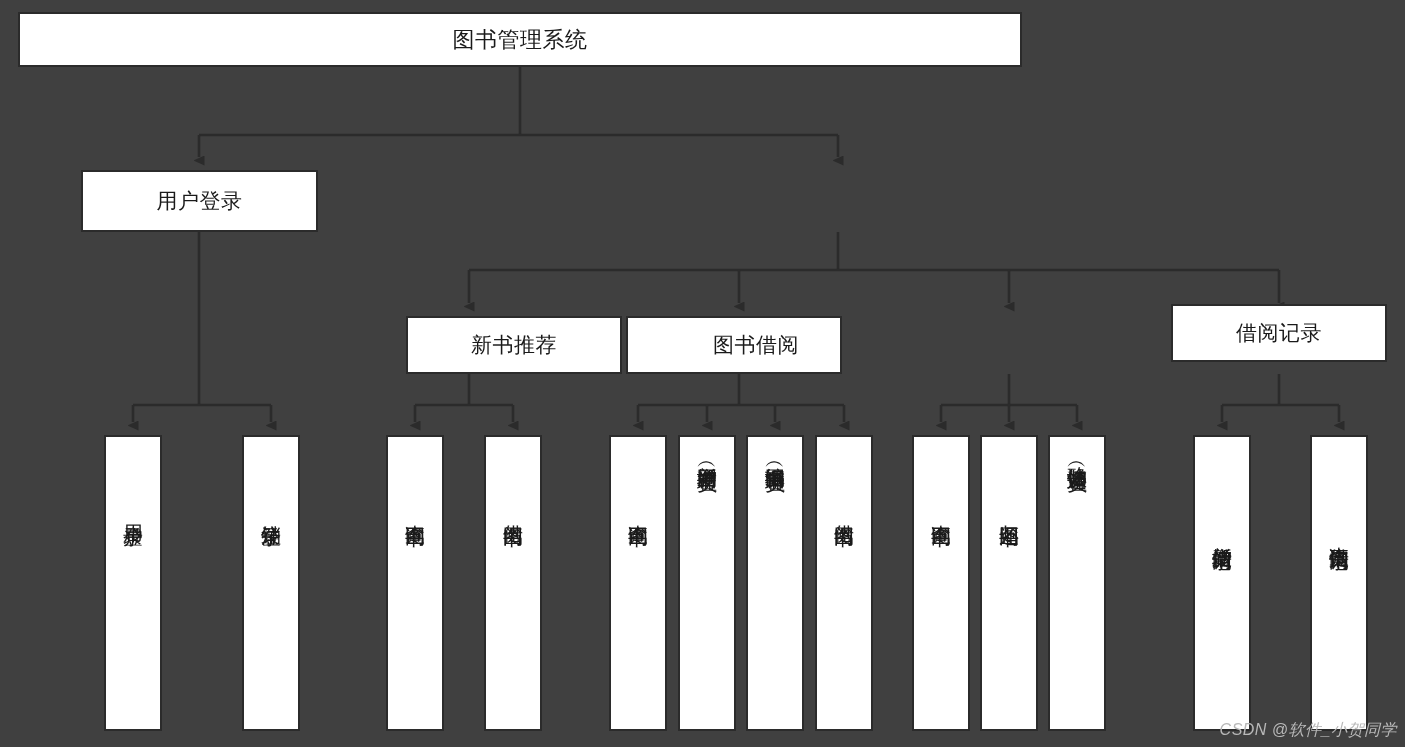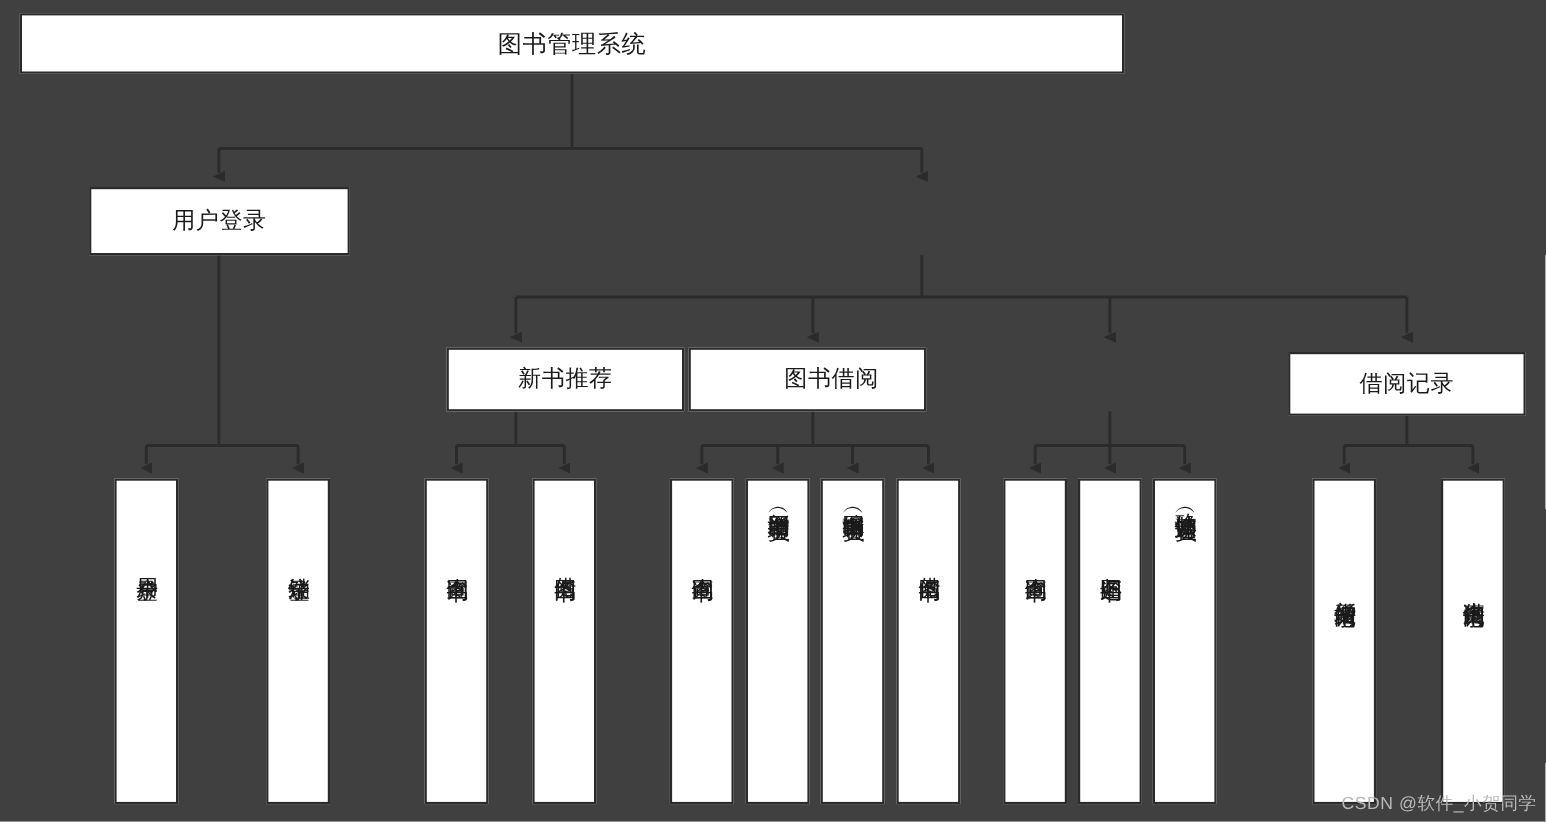--- a/index.html
+++ b/index.html
@@ -72,20 +72,21 @@
   }
   #watermark {
     position: absolute;
     right: 8px;
     bottom: 6px;
     font-size: 16px;
     color: #b8b8b8;
     letter-spacing: 0.5px;
     white-space: nowrap;
     user-select: none;
+    font-style: italic;
   }
 </style>
 </head>
 <body>
 
 <div id="diagram-root">
 
   <svg id="edge-layer" viewBox="0 0 1405 747" width="1405" height="747" xmlns="http://www.w3.org/2000/svg">
     <defs>
       <marker id="arrow" markerWidth="10" markerHeight="11" refX="1.5" refY="5.5" orient="auto" markerUnits="userSpaceOnUse">
@@ -159,21 +160,21 @@
 
   <div class="node horizontal" style="left:362px; top:316px; width:216px; height:58px;margin-left:44px;">
     <span class="node-label">新书推荐</span>
   </div>
 
   <div class="node horizontal" style="left:626px; top:316px; width:216px; height:58px;padding-left:44px;">
     <span class="node-label">图书借阅</span>
   </div>
 
 
-  <div class="node horizontal" style="left:1171px; top:320px; width:216px; height:58px;">
+  <div class="node horizontal" style="left:1171px; top:304px; width:216px; height:58px;">
     <span class="node-label">借阅记录</span>
   </div>
 
   <div class="node vertical mid" style="left:104px; top:435px; width:58px; height:296px;">
     <span class="node-label">用户登录</span>
   </div>
 
   <div class="node vertical mid" style="left:242px; top:435px; width:58px; height:296px;">
     <span class="node-label">注销登录</span>
   </div>

